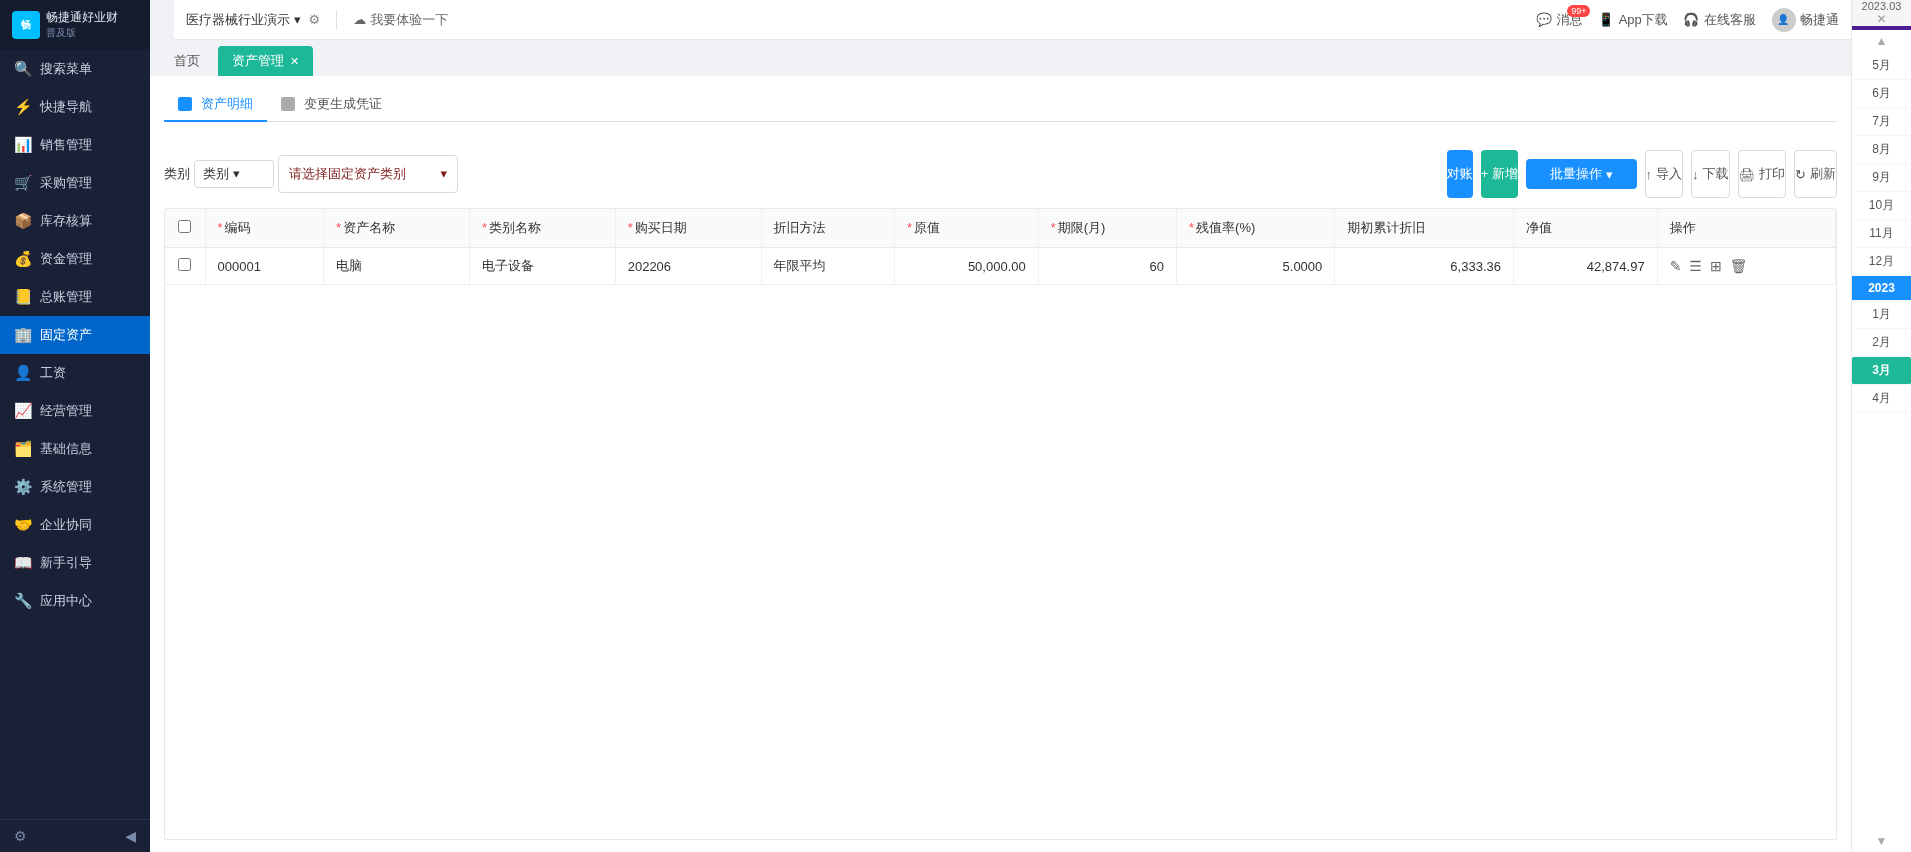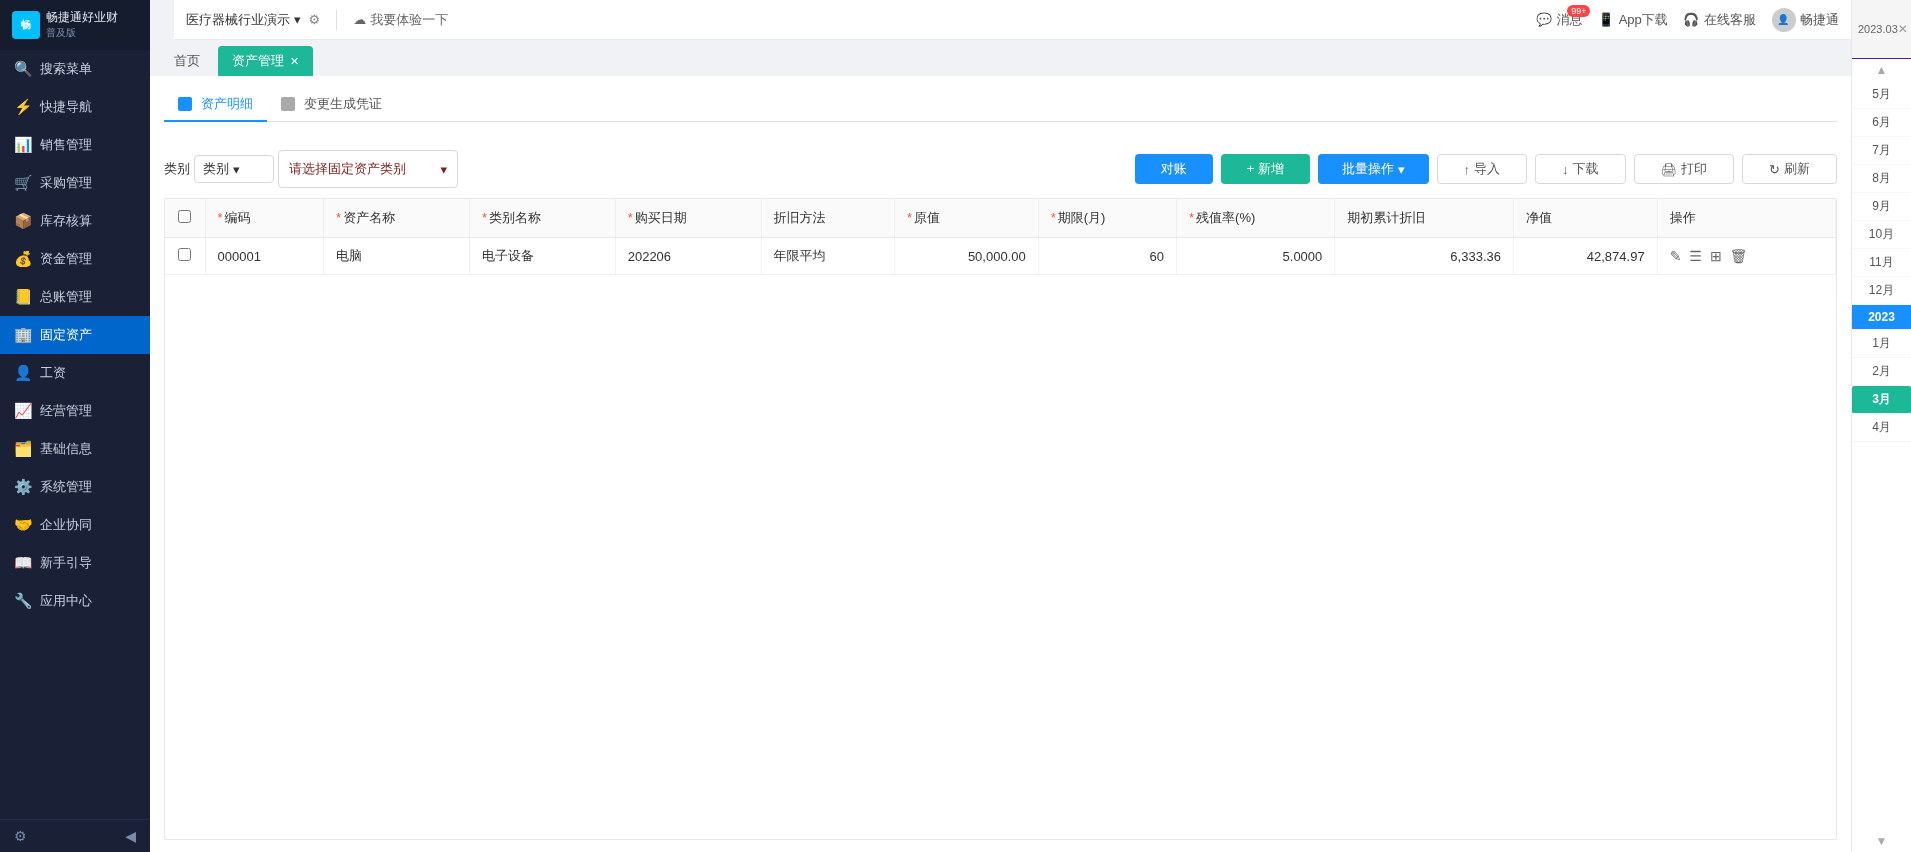--- a/index.html
+++ b/index.html
@@ -203,21 +203,21 @@
     .sub-tab.active { color: #1890ff; border-bottom-color: #1890ff; }
 
     
     .toolbar {
       display: flex;
       align-items: center;
       gap: 8px;
       margin-bottom: 10px;
       justify-content: space-between;
     }
-    .toolbar-left { display: flex; align-items: center; gap: 8px; }
+    .toolbar-left { display: flex; align-items: center; gap: 8px; font-family: Liberation Serif, serif; }
     .toolbar-right { display: flex; align-items: center; gap: 8px; }
 
     .filter-item {
       display: flex;
       align-items: center;
       gap: 4px;
       font-size: 13px;
       color: #333;
     }
     .filter-select {
@@ -243,22 +243,22 @@
       color: #7f1d1d;
       background: white;
       cursor: pointer;
       display: flex;
       align-items: center;
       gap: 4px;
       min-width: 180px;
     }
 
     .btn {
-      height: 30px;
-      padding: 0 26px;
+      height: 48px;
+      padding: 0 0;
       border-radius: 4px;
       font-size: 13px;
       cursor: pointer;
       border: none;
       display: flex;
       align-items: center;
       gap: 4px;
     }
     .btn-primary { background: #1890ff; color: white; }
     .btn-success { background: #1db897; color: white; }
@@ -342,25 +342,26 @@
       border-left: 1px solid #e8e8e8;
       display: flex;
       flex-direction: column;
       overflow: hidden;
       flex-shrink: 0;
     }
     .right-panel-header {
       display: flex;
       align-items: center;
       justify-content: space-between;
-      padding: 22px 6px;
+      padding: 0 6px;
       background: #f5f5f5;
-      border-bottom: 1px solid #4c1d95;
+      border-bottom: 4px solid #4c1d95;
       font-size: 11px;
       color: #666;
+      flex-direction: column;
     }
     .right-panel-header-icons { display: flex; gap: 4px; }
     .right-panel-header-icon { cursor: pointer; color: #999; font-size: 12px; }
     .calendar-item {
       padding: 5px 4px;
       text-align: center;
       font-size: 12px;
       color: #555;
       cursor: pointer;
       border-bottom: 1px solid #f5f5f5;

